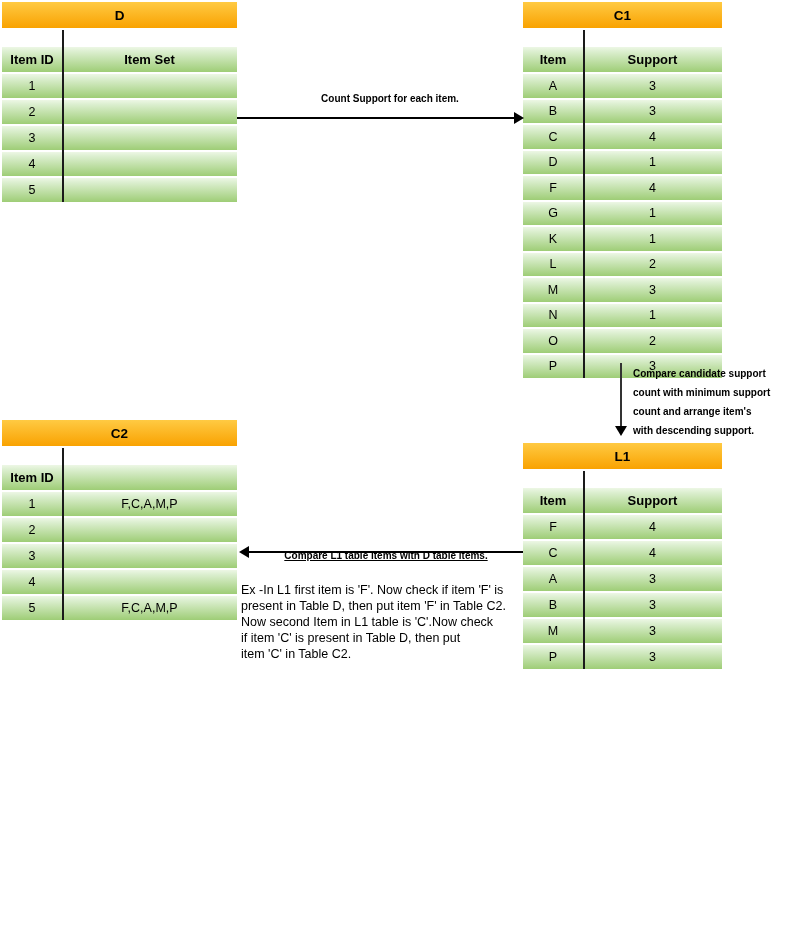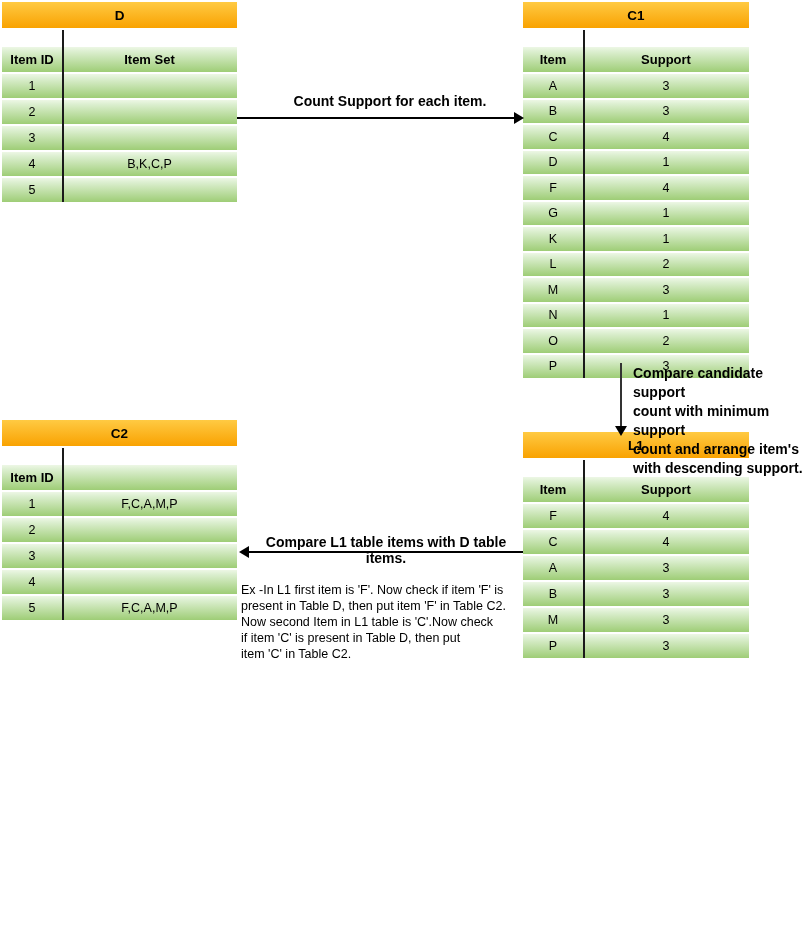--- a/index.html
+++ b/index.html
@@ -21,39 +21,39 @@
   .tbl .row.hdr { height: 25px; font-weight: bold; font-size: 13px; margin-top: 19px; }
   .tbl .row.data { font-size: 12.5px; }
   .cell { display: flex; align-items: center; justify-content: center; }
   .cell.c1 { width: 60px; flex: 0 0 60px; }
   .cell.c2 { flex: 1; }
   .vline {
     position: absolute; left: 60px; top: 28px; bottom: 0;
     width: 2px; background: #1a1a1a;
   }
   .w235 { width: 235px; }
-  .w199 { width: 226px; }
+  .w199 { width: 199px; }
   .h24 { height: 24px; }
   .h235 { height: 23.5px; }
 
   
   .hline { position: absolute; height: 2px; background: #000; }
   .vlinearrow { position: absolute; width: 2px; background: #333; }
   .head-right { position: absolute; width: 0; height: 0;
     border-top: 6px solid transparent; border-bottom: 6px solid transparent;
     border-left: 10px solid #000; }
   .head-left { position: absolute; width: 0; height: 0;
     border-top: 6px solid transparent; border-bottom: 6px solid transparent;
     border-right: 10px solid #000; }
   .head-down { position: absolute; width: 0; height: 0;
     border-left: 6px solid transparent; border-right: 6px solid transparent;
     border-top: 10px solid #000; }
 
   
-  .lbl { position: absolute; font-weight: bold; font-size: 14px; }
+  .lbl { position: absolute; font-weight: bold; font-size: 10px; }
   .lbl.center { text-align: center; }
   .multiline { white-space: pre-line; line-height: 19px; }
   .para { position: absolute; font-size: 12.5px; line-height: 16px; white-space: pre-line; }
 </style>
 </head>
 <body>
 
 <div class="canvas">
 
   <div class="tbl w235" style="left:2px; top:2px;">
@@ -66,21 +66,20 @@
       <div class="cell c1">1</div>
     </div>
     <div class="row data h24">
       <div class="cell c1">2</div>
     </div>
     <div class="row data h24">
       <div class="cell c1">3</div>
     </div>
     <div class="row data h24">
       <div class="cell c1">4</div>
-      <div class="cell c2">B,K,C,P</div>
     </div>
     <div class="row data h24">
       <div class="cell c1">5</div>
     </div>
     <div class="vline"></div>
   </div>
 
   <div class="tbl w199" style="left:523px; top:2px;">
     <div class="title">C1</div>
     <div class="row hdr">
@@ -131,21 +130,21 @@
       <div class="cell c1">O</div>
       <div class="cell c2">2</div>
     </div>
     <div class="row data h235">
       <div class="cell c1">P</div>
       <div class="cell c2">3</div>
     </div>
     <div class="vline"></div>
   </div>
 
-  <div class="tbl w199" style="left:523px; top:432px;">
+  <div class="tbl w199" style="left:523px; top:443px;">
     <div class="title">L1</div>
     <div class="row hdr">
       <div class="cell c1">Item</div>
       <div class="cell c2">Support</div>
     </div>
     <div class="row data h24">
       <div class="cell c1">F</div>
       <div class="cell c2">4</div>
     </div>
     <div class="row data h24">
@@ -202,20 +201,20 @@
 
   <div class="vlinearrow" style="left:620px; top:363px; height:64px;"></div>
   <div class="head-down" style="left:615px; top:426px;"></div>
   <div class="lbl multiline" style="left:633px; top:364px; width:176px;">Compare candidate support
  count with minimum support
  count and arrange item's
  with descending support.</div>
 
   <div class="hline" style="left:248px; top:551px; width:275px;"></div>
   <div class="head-left" style="left:239px; top:546px;"></div>
-  <div class="lbl center" style="left:250px; top:534px; width:272px;">Compare L1 table items with D table items.</div>
+  <div class="lbl center" style="left:250px; top:550px; width:272px;text-decoration:underline;">Compare L1 table items with D table items.</div>
   <div class="para" style="left:241px; top:582px; width:300px;">Ex -In L1 first item is 'F'. Now check if item 'F' is
  present in Table D, then put item 'F' in Table C2.
  Now second Item in L1 table is 'C'.Now check
  if item 'C' is present in Table D, then put
  item 'C' in Table C2.</div>
 
 </div>
 
 </body></html>

